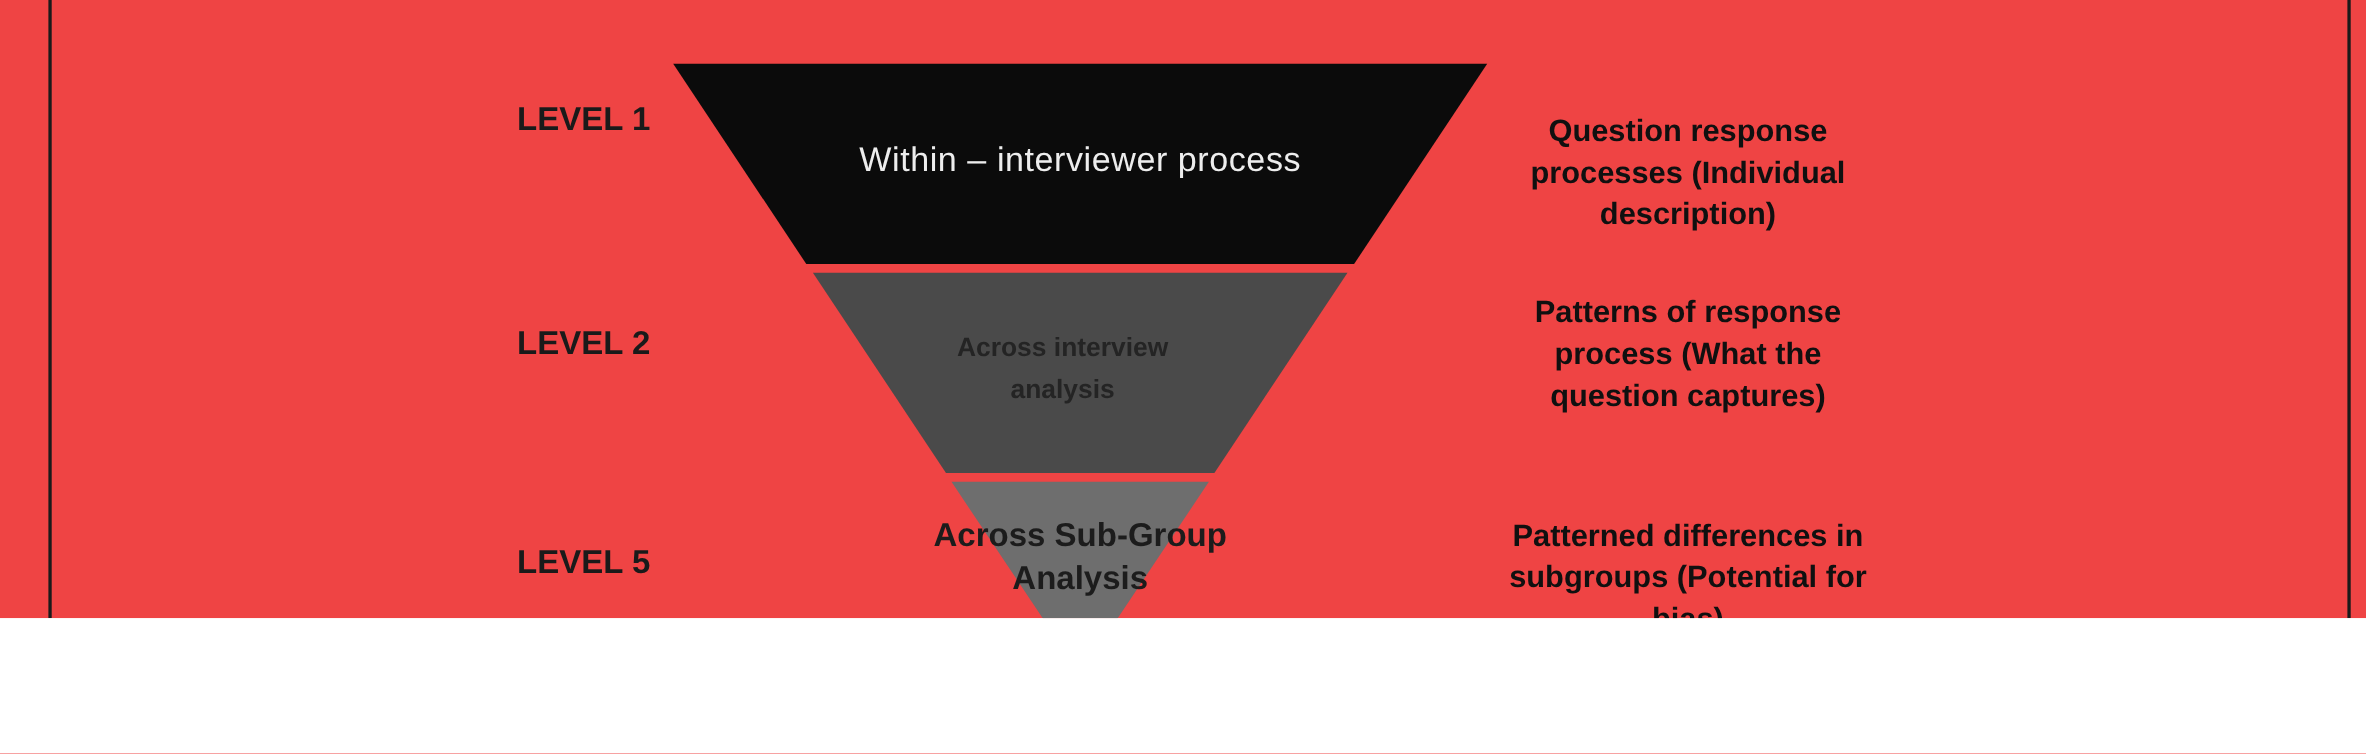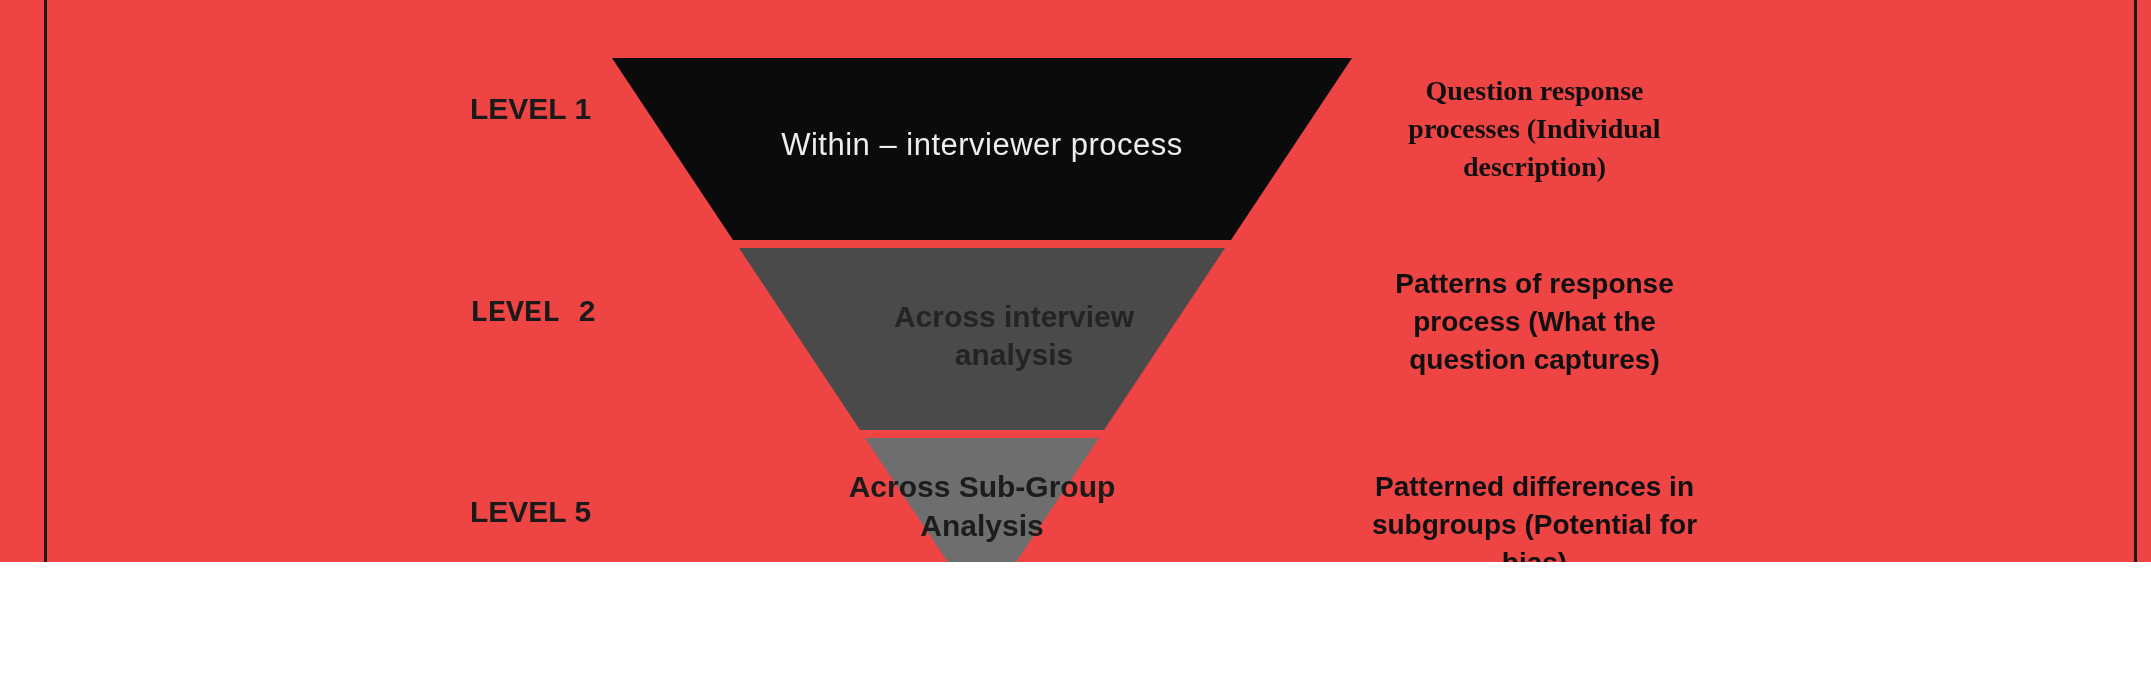--- a/index.html
+++ b/index.html
@@ -35,42 +35,42 @@
     position: absolute;
     left: 470px;
     width: 220px;
     font-size: 30px;
     font-weight: bold;
     color: #1a1a1a;
     letter-spacing: 0px;
     white-space: nowrap;
   }
   .level-label.l1 { top: 92px; }
-  .level-label.l2 { top: 296px; font-family: Liberation Mono, monospace; }
+  .level-label.l2 { top: 296px; }
   .level-label.l3 { top: 495px; }
 
   .segment-text {
     position: absolute;
     text-align: center;
     white-space: pre-line;
   }
   .segment-text.s1 {
     left: 682px;
     width: 600px;
     top: 127px;
     font-size: 31px;
     font-weight: 400;
     color: #ededed;
     letter-spacing: 0.5px;
   }
   .segment-text.s2 {
-    left: 764px;
+    left: 716px;
     width: 500px;
     top: 298px;
-    font-size: 30px;
+    font-size: 24px;
     font-weight: bold;
     color: #242424;
     line-height: 38px;
   }
   .segment-text.s3 {
     left: 732px;
     width: 500px;
     top: 467px;
     font-size: 30px;
     font-weight: bold;
@@ -82,21 +82,21 @@
     position: absolute;
     left: 1312px;
     width: 445px;
     text-align: center;
     font-size: 28px;
     font-weight: bold;
     color: #101010;
     line-height: 38px;
     white-space: pre-line;
   }
-  .annotation.a1 { top: 72px; font-family: Liberation Serif, serif; }
+  .annotation.a1 { top: 100px; }
   .annotation.a2 { top: 265px; }
   .annotation.a3 { top: 468px; }
 </style>
 </head>
 <body>
 
 <div class="canvas">
 
   <div class="frame-line left"></div>
   <div class="frame-line right"></div>

